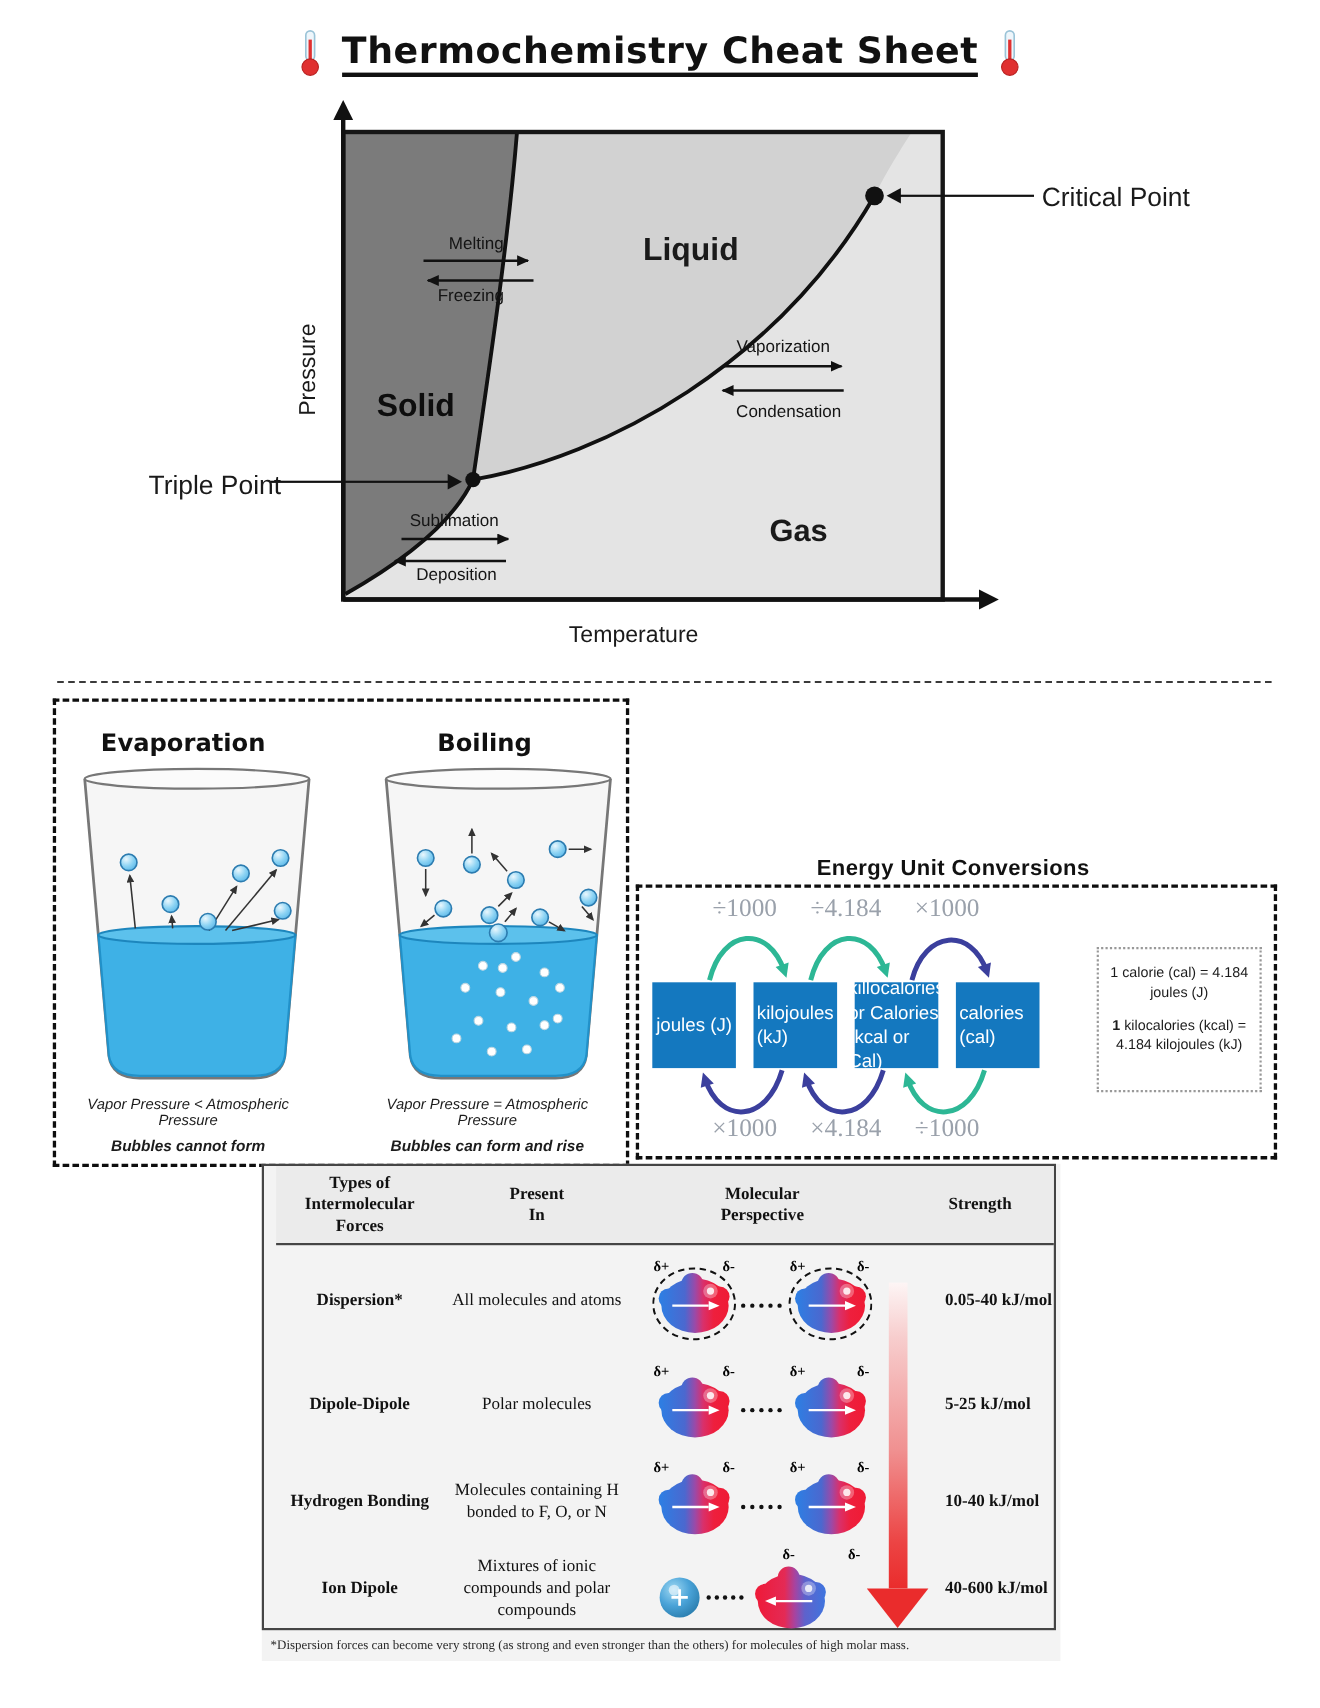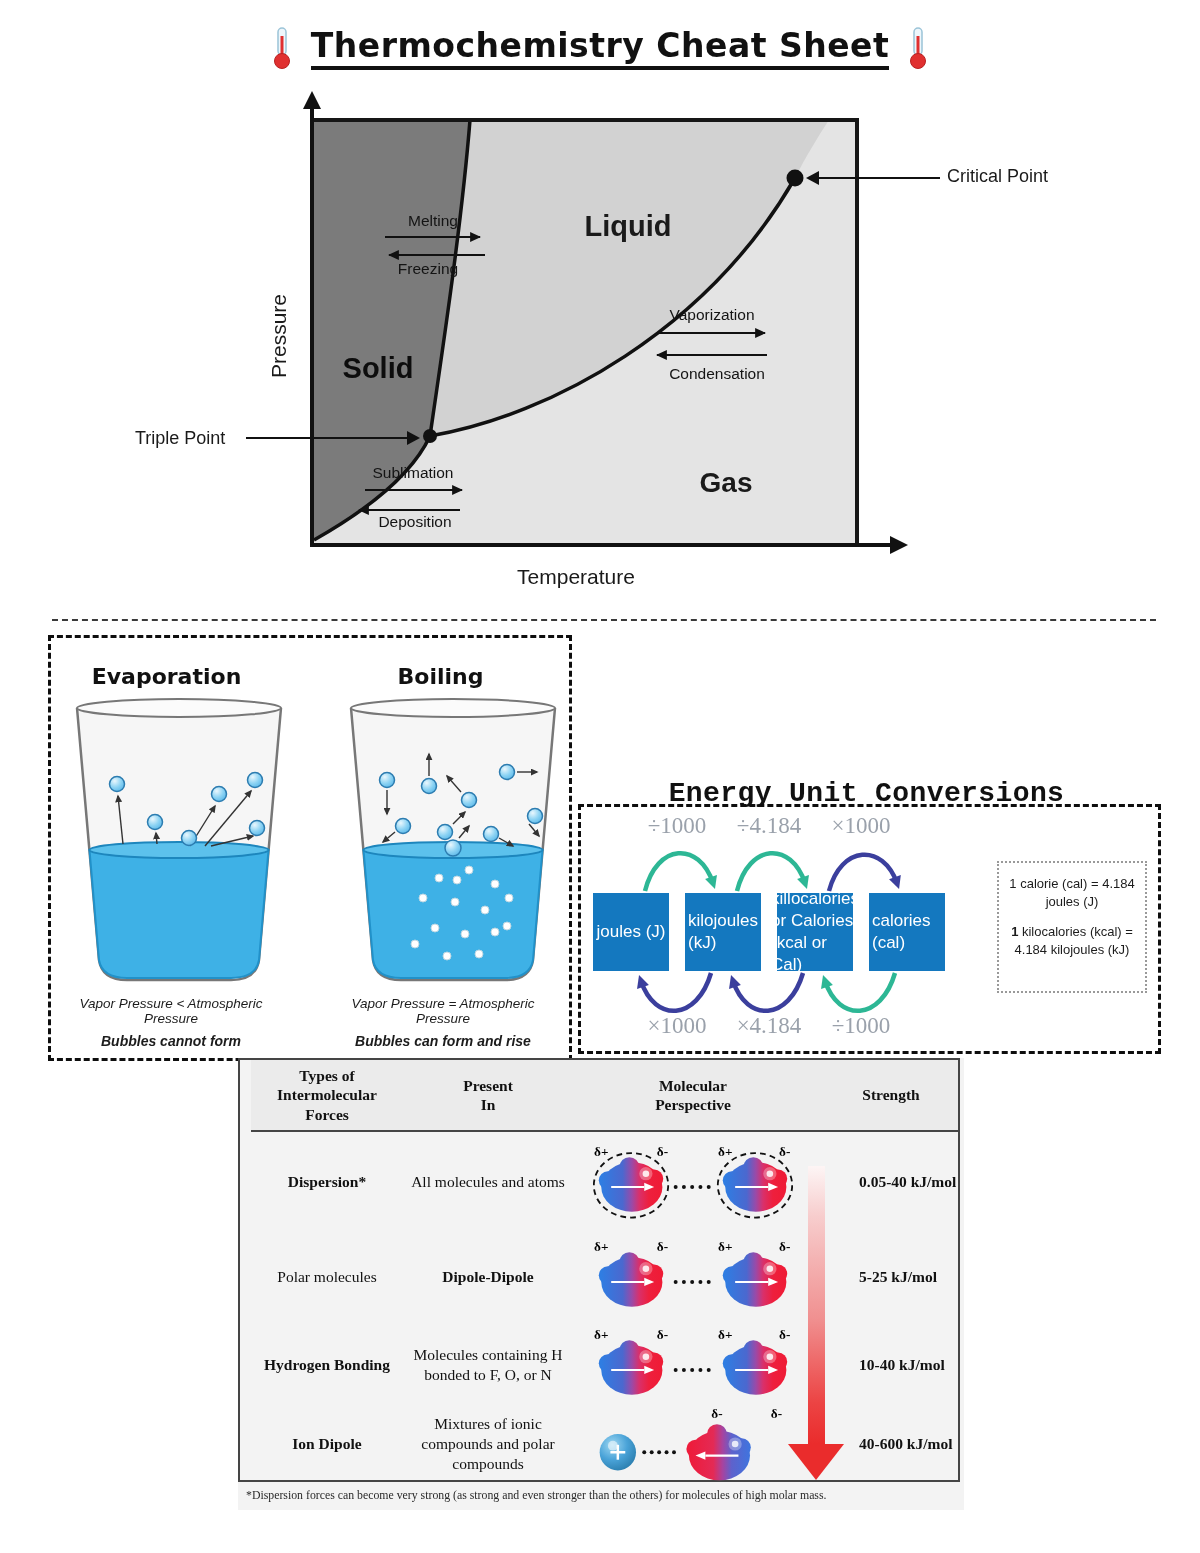--- a/index.html
+++ b/index.html
@@ -6,42 +6,42 @@
   .page{position:relative;width:1200px;height:1553px;background:#ffffff;overflow:hidden;
         font-family:"Liberation Sans",sans-serif;color:#111;}
   .abs{position:absolute;}
 
   
   .title-row{position:absolute;left:0;top:26px;width:100%;display:flex;justify-content:center;align-items:center;gap:16px;}
   .page-title{font-family:"DejaVu Sans",sans-serif;font-size:33px;font-weight:800;letter-spacing:.5px;
               border-bottom:4px solid #111;padding-bottom:1px;margin:0;}
 
   
-  .callout-label{position:absolute;font-size:18px;color:#1a1a1a;}
+  .callout-label{position:absolute;font-size:24px;color:#1a1a1a;}
   .callout-line{position:absolute;height:0;border-top:2.5px solid #111;}
   .callout-line.left-head::before{content:"";position:absolute;left:-12px;top:-8px;
       border-top:7px solid transparent;border-bottom:7px solid transparent;border-right:13px solid #111;}
   .callout-line.right-head::after{content:"";position:absolute;right:-12px;top:-8px;
       border-top:7px solid transparent;border-bottom:7px solid transparent;border-left:13px solid #111;}
 
   .dash-sep{position:absolute;left:52px;top:619px;width:1104px;border-top:2px dashed #3a3a3a;}
 
   
   .evap-box{position:absolute;left:48px;top:635px;width:518px;height:420px;border:3.5px dashed #0e0e0e;}
   .beaker-title{position:absolute;top:6px;width:215px;text-align:center;font-family:"DejaVu Sans",sans-serif;
                 font-size:22px;font-weight:700;margin-top:20px;}
   .beaker-cap{position:absolute;top:358px;width:240px;text-align:center;font-style:italic;color:#1c1c1c;}
   .beaker-cap .l1{font-size:13.5px;}
   .beaker-cap .l2{font-size:14px;font-weight:700;margin-top:7px;}
 
   
   .boil-para{position:absolute;left:570px;top:632px;width:560px;font-size:19.5px;line-height:1.52;
              color:#3c3c3c;border-left:2px dashed #555;padding-left:8px;}
   .energy-title{position:absolute;left:578px;top:778px;width:577px;text-align:center;
-                font-family:Liberation Mono, monospace;font-size:28px;font-weight:800;letter-spacing:.4px;}
+                font-family:Liberation Sans, sans-serif;font-size:20px;font-weight:800;letter-spacing:.4px;}
   .energy-box{position:absolute;left:578px;top:804px;width:577px;height:244px;border:3.5px dashed #0e0e0e;}
   .unit-box{position:absolute;top:86px;width:76px;height:78px;background:#1478bf;color:#fff;
             display:flex;align-items:center;justify-content:center;
             font-size:17px;line-height:1.3;padding:0 3px;box-sizing:border-box;}
   .op{position:absolute;width:84px;text-align:center;font-family:"Liberation Serif",serif;
       font-size:23px;color:#9aa1ab;}
   .note-box{position:absolute;left:416px;top:54px;width:150px;height:132px;border:2px dotted #999;
             background:#fff;font-size:13px;color:#1c1c1c;text-align:center;line-height:1.35;
             padding:12px 6px;box-sizing:border-box;}
   .note-box p{margin:0;}
@@ -343,24 +343,24 @@
               <ellipse cx="46" cy="50" rx="45" ry="39" fill="none" stroke="#111" stroke-width="2.2" stroke-dasharray="7,5"></ellipse>
             </g>
             <text x="10" y="14" font-size="16" font-weight="600" text-anchor="middle">δ+</text>
             <text x="84" y="14" font-size="16" font-weight="600" text-anchor="middle">δ-</text>
             <text x="160" y="14" font-size="16" font-weight="600" text-anchor="middle">δ+</text>
             <text x="232" y="14" font-size="16" font-weight="600" text-anchor="middle">δ-</text>
           </svg>
         </div>
         <div class="cell c-str">0.05-40 kJ/mol</div>
 
+        <div class="cell c-type">Dipole-Dipole</div>
         <div class="cell c-pres">
             <span>Polar molecules</span>
           </div>
-        <div class="cell c-type">Dipole-Dipole</div>
         <div class="cell c-persp">
           <svg width="200" height="80" viewBox="0 0 242 92" font-family="Liberation Serif, serif">
             <g>
               <ellipse cx="47" cy="52" rx="37" ry="30" fill="url(#gradBR)"></ellipse>
                 <circle cx="18" cy="44" r="11" fill="url(#gradBR)"></circle>
                 <circle cx="74" cy="42" r="11" fill="url(#gradBR)"></circle>
                 <circle cx="44" cy="28" r="12" fill="url(#gradBR)"></circle>
               <circle cx="64" cy="36" r="8" fill="#fff" opacity=".3"></circle>
                 <circle cx="64" cy="36" r="4" fill="#fff" opacity=".85"></circle>
               <line x1="22" y1="52" x2="62" y2="52" stroke="#fff" stroke-width="2.6"></line>

